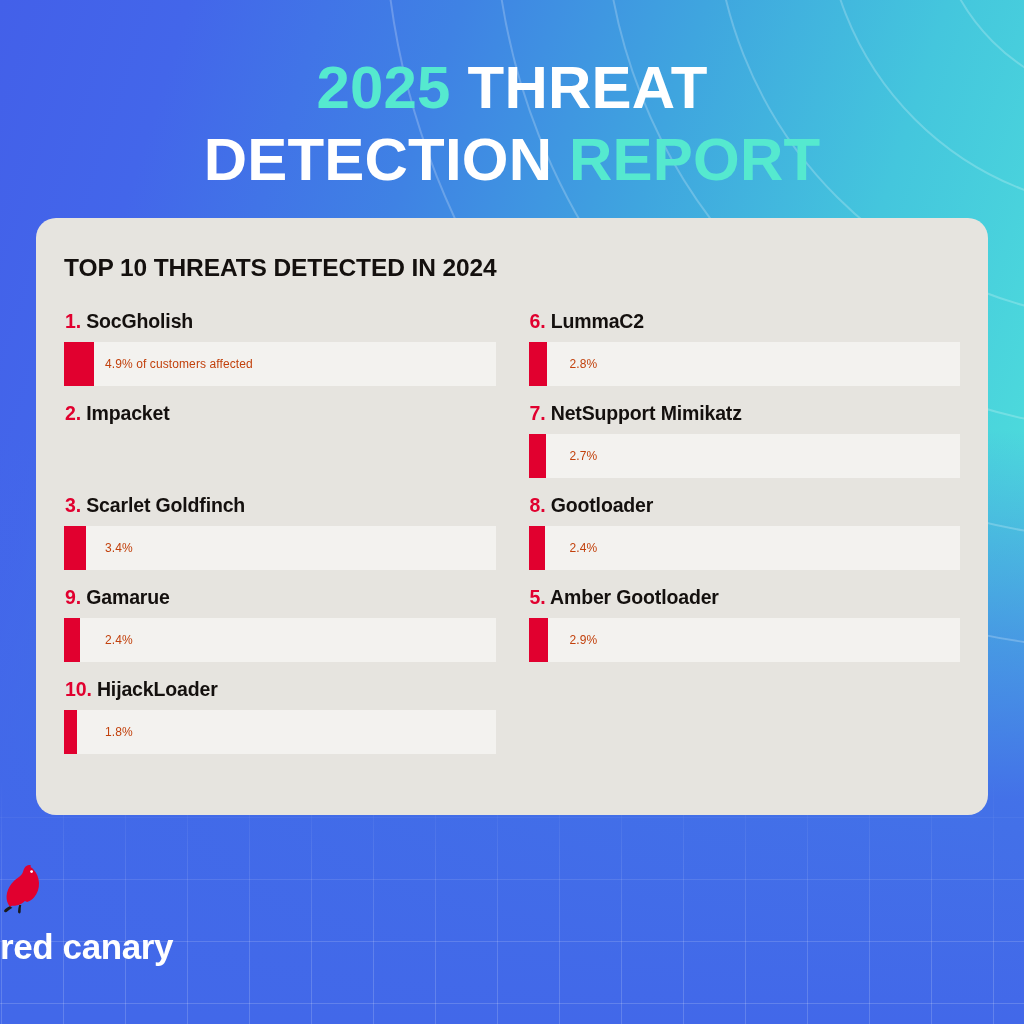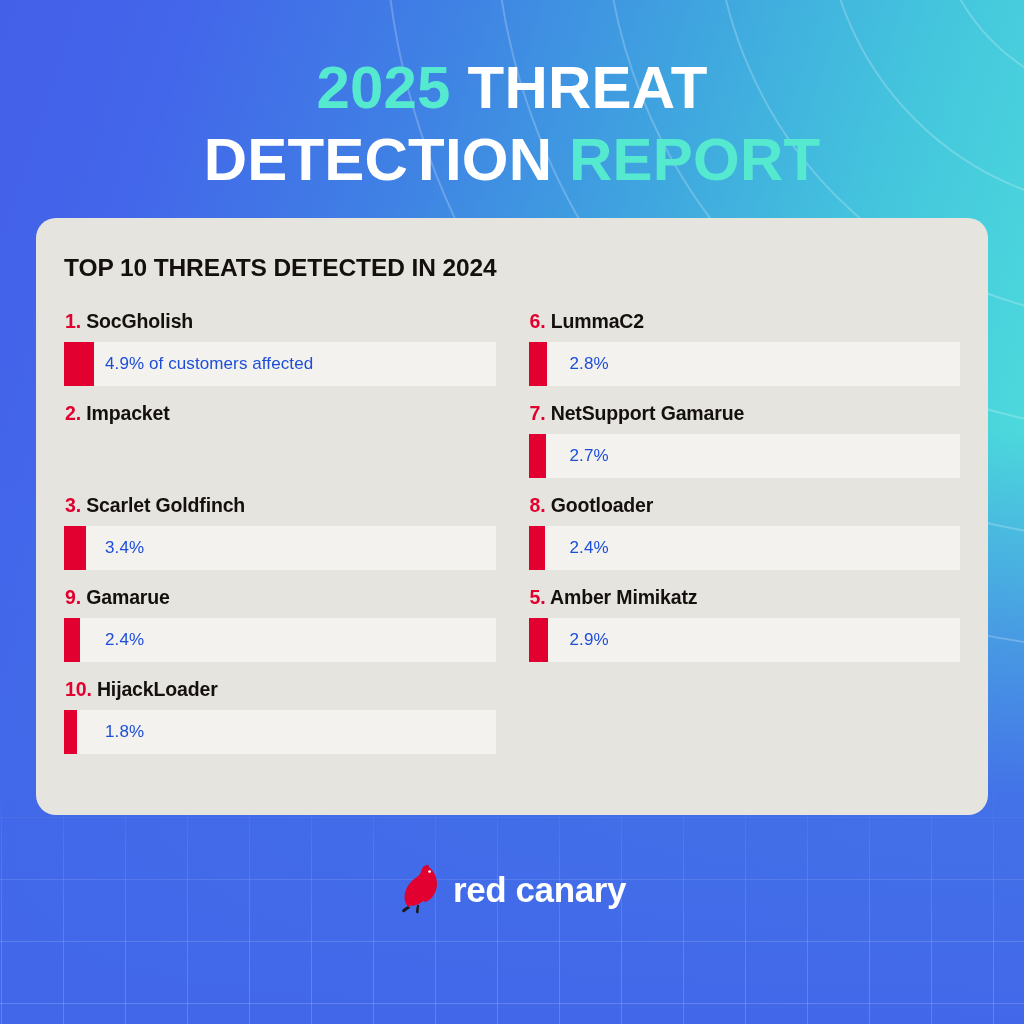--- a/index.html
+++ b/index.html
@@ -140,39 +140,39 @@
     align-items: center;
     overflow: hidden;
   }
   .threat-bar {
     position: absolute;
     left: 0; top: 0; bottom: 0;
     background: #E1002F;
   }
   .threat-value {
     position: relative;
-    font-size: 17px;
-    color: #1d4ed8;
+    font-size: 12px;
+    color: #c2410c;
     font-weight: 400;
     letter-spacing: 0.1px;
     padding-left: 41px;
     white-space: nowrap;
   }
 
   
   #logo {
     position: absolute;
     left: 0;
     top: 862px;
     width: 1024px;
     display: flex;
-    align-items: center;
     justify-content: center;
     gap: 9px;
     z-index: 3;
+    flex-direction: column;
   }
   #logo-wordmark {
     font-size: 35px;
     font-weight: 700;
     color: #FFFFFF;
     letter-spacing: -0.4px;
   }
 </style>
 </head>
 <body>
@@ -210,21 +210,21 @@
           <div class="threat-head"><span class="threat-rank">6.</span><span class="threat-name"> LummaC2</span></div>
           <div class="threat-track">
             <div class="threat-bar" style="width: 18.5px;"></div>
             <div class="threat-value">2.8%</div>
           </div>
         </div>
         <div class="threat-item">
           <div class="threat-head"><span class="threat-rank">2.</span><span class="threat-name"> Impacket</span></div>
         </div>
         <div class="threat-item">
-          <div class="threat-head"><span class="threat-rank">7.</span><span class="threat-name"> NetSupport Gamarue</span></div>
+          <div class="threat-head"><span class="threat-rank">7.</span><span class="threat-name"> NetSupport Mimikatz</span></div>
           <div class="threat-track">
             <div class="threat-bar" style="width: 17.9px;"></div>
             <div class="threat-value">2.7%</div>
           </div>
         </div>
         <div class="threat-item">
           <div class="threat-head"><span class="threat-rank">3.</span><span class="threat-name"> Scarlet Goldfinch</span></div>
           <div class="threat-track">
             <div class="threat-bar" style="width: 21.8px;"></div>
             <div class="threat-value">3.4%</div>
@@ -238,21 +238,21 @@
           </div>
         </div>
         <div class="threat-item">
           <div class="threat-head"><span class="threat-rank">9.</span><span class="threat-name"> Gamarue</span></div>
           <div class="threat-track">
             <div class="threat-bar" style="width: 16.3px;"></div>
             <div class="threat-value">2.4%</div>
           </div>
         </div>
         <div class="threat-item">
-          <div class="threat-head"><span class="threat-rank">5.</span><span class="threat-name"> Amber Mimikatz</span></div>
+          <div class="threat-head"><span class="threat-rank">5.</span><span class="threat-name"> Amber Gootloader</span></div>
           <div class="threat-track">
             <div class="threat-bar" style="width: 19px;"></div>
             <div class="threat-value">2.9%</div>
           </div>
         </div>
         <div class="threat-item">
           <div class="threat-head"><span class="threat-rank">10.</span><span class="threat-name"> HijackLoader</span></div>
           <div class="threat-track">
             <div class="threat-bar" style="width: 13px;"></div>
             <div class="threat-value">1.8%</div>

